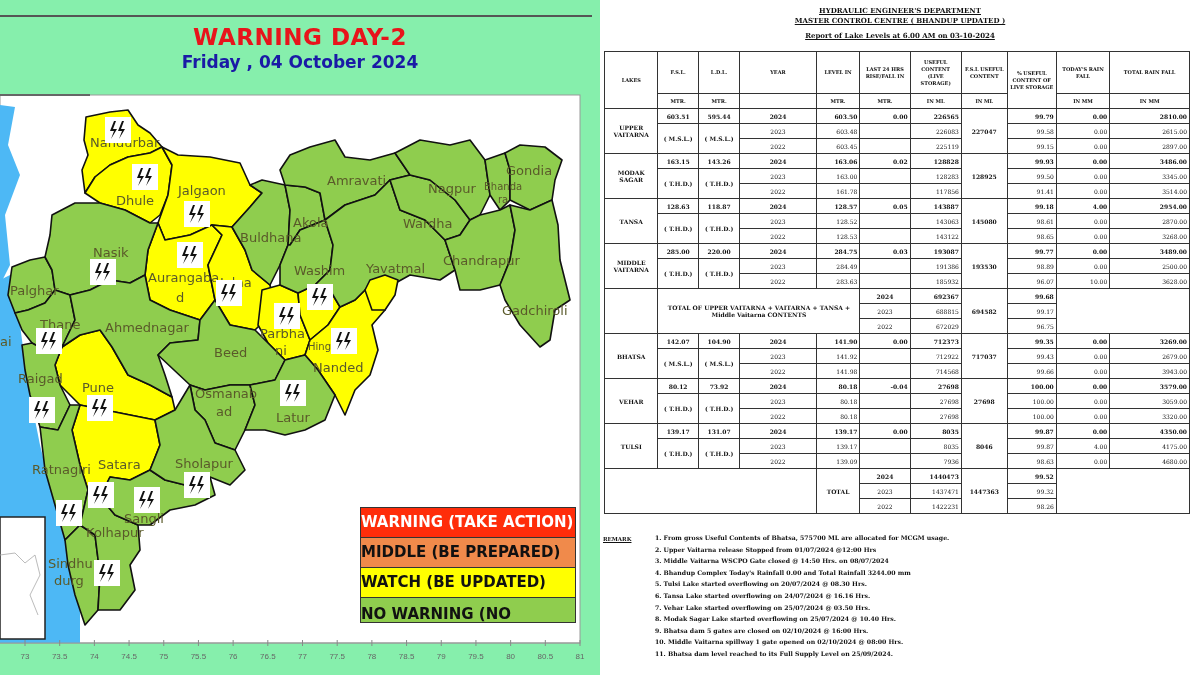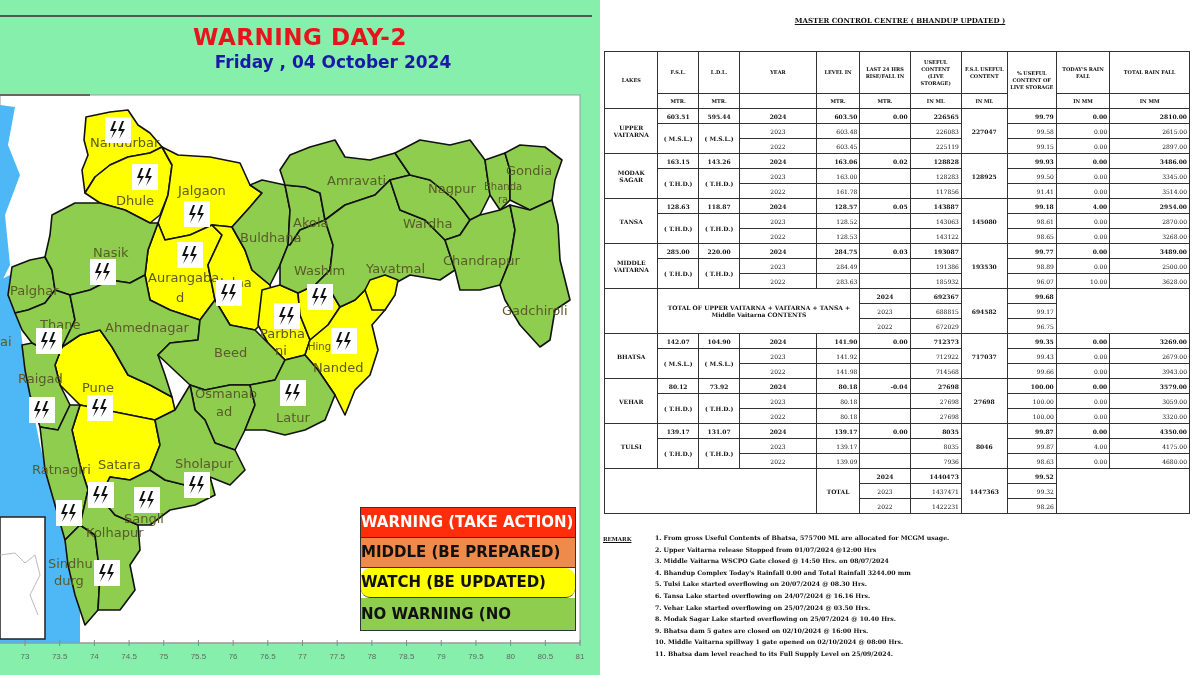--- a/index.html
+++ b/index.html
@@ -1,31 +1,31 @@
 <!DOCTYPE html>
 <html><head>
 <meta charset="utf-8">
 <style>
   html,body{margin:0;padding:0;background:#fff;}
   body{width:1200px;height:675px;position:relative;overflow:hidden;font-family:"Liberation Sans",sans-serif;}
   #left{position:absolute;left:0;top:0;width:600px;height:675px;background:#86efac;}
   #right{position:absolute;left:600px;top:0;width:600px;height:675px;background:#fff;}
   .topline{position:absolute;left:0;top:15px;width:592px;height:2px;background:#555;}
   .title1{position:absolute;left:0;width:600px;top:24px;text-align:center;color:#e8141b;font-weight:bold;font-size:23px;letter-spacing:0.5px;font-family:"DejaVu Sans",sans-serif;}
-  .title2{position:absolute;left:0;width:600px;top:52px;text-align:center;color:#1a1aa6;font-weight:bold;font-size:17px;font-family:"DejaVu Sans",sans-serif;padding-left:33px;}
+  .title2{position:absolute;left:0;width:600px;top:52px;text-align:center;color:#1a1aa6;font-weight:bold;font-size:17px;font-family:"DejaVu Sans",sans-serif;}
   #mapsvg{position:absolute;left:0;top:85px;}
   .dlabel{font-family:"DejaVu Sans",sans-serif;font-size:13px;fill:#5a5a2a;}
   .dlabel.small{font-size:10px;}
   .ticklbl{font-family:"Liberation Sans",sans-serif;font-size:8px;fill:#666;}
   .legend{position:absolute;left:360px;top:507px;width:214px;border:1.5px solid #333;}
   .legend div{height:29px;line-height:29px;text-align:left;font-weight:bold;font-size:15px;border-bottom:1px solid #333;font-family:"DejaVu Sans",sans-serif;white-space:nowrap;overflow:hidden;}
-  .legend div:last-child{border-bottom:none;height:32px;line-height:32px;}
+  .legend div:last-child{border-bottom:none;height:24px;line-height:32px;}
   .lg-w{background:#ff2d0a;color:#fff;}
   .lg-a{background:#f08a4b;color:#111;}
-  .lg-wt{background:#ffff00;color:#111;border-radius:9px;}
+  .lg-wt{background:#ffff00;color:#111;}
   .lg-n{background:#8fcd4e;color:#111;}
   
   .rh{position:absolute;left:0;width:600px;text-align:center;font-family:"DejaVu Serif",serif;font-weight:bold;font-size:7px;text-decoration:underline;color:#111;}
   table.rep{position:absolute;left:604px;top:51px;border-collapse:collapse;font-family:"DejaVu Serif",serif;color:#111;}
   #right table.rep{left:4px;}
   table.rep td,table.rep th{border:1px solid #333;padding:0 2px;font-size:6px;height:14px;}
   table.rep th{font-weight:bold;font-size:5px;text-align:center;line-height:7px;}
   td.c{text-align:center;}
   td.r{text-align:right;}
   td.b{font-weight:bold;font-size:8px;}
@@ -212,21 +212,23 @@
 
   <div class="legend">
     <div class="lg-w">WARNING (TAKE ACTION)</div>
     <div class="lg-a">MIDDLE (BE PREPARED)</div>
     <div class="lg-wt">WATCH (BE UPDATED)</div>
     <div class="lg-n">NO WARNING (NO</div>
   </div>
 </div>
 
 <div id="right">
+  <div class="rh" style="top:6px;">HYDRAULIC ENGINEER'S DEPARTMENT</div>
   <div class="rh" style="top:16px;">MASTER CONTROL CENTRE ( BHANDUP UPDATED )</div>
+  <div class="rh" style="top:31px;">Report of Lake Levels at 6.00 AM on 03-10-2024</div>
 
   <table class="rep" style="width:586px;">
     <colgroup>
       <col style="width:49px">
         <col style="width:37px">
         <col style="width:38px">
         <col style="width:70px">
         <col style="width:40px">
         <col style="width:46px">
         <col style="width:47px">

